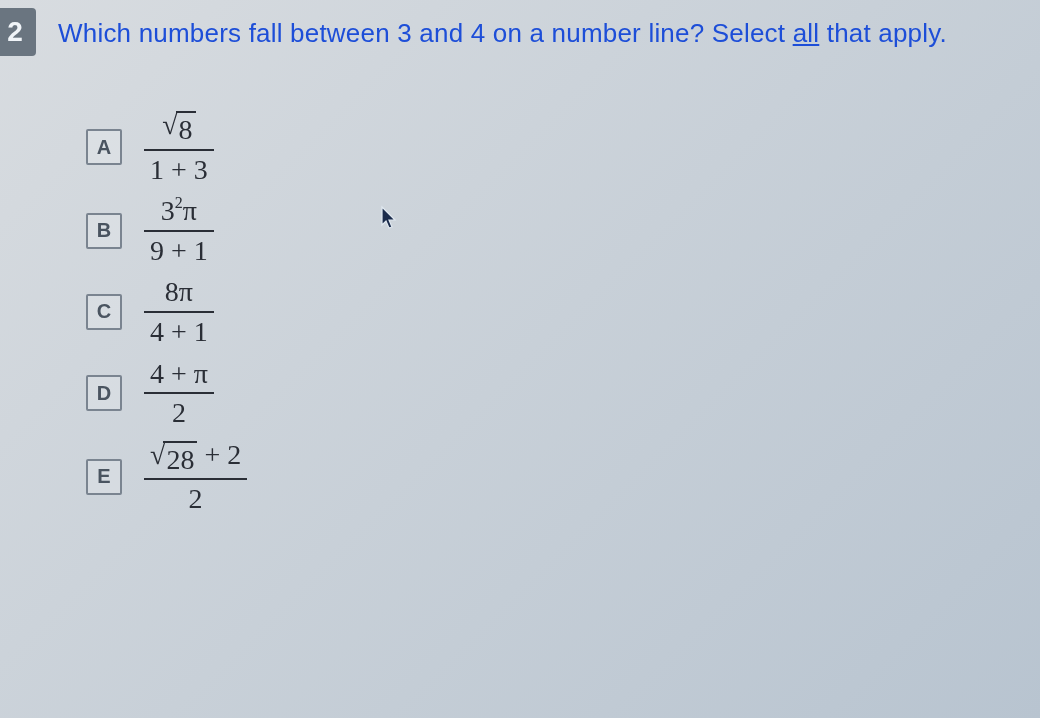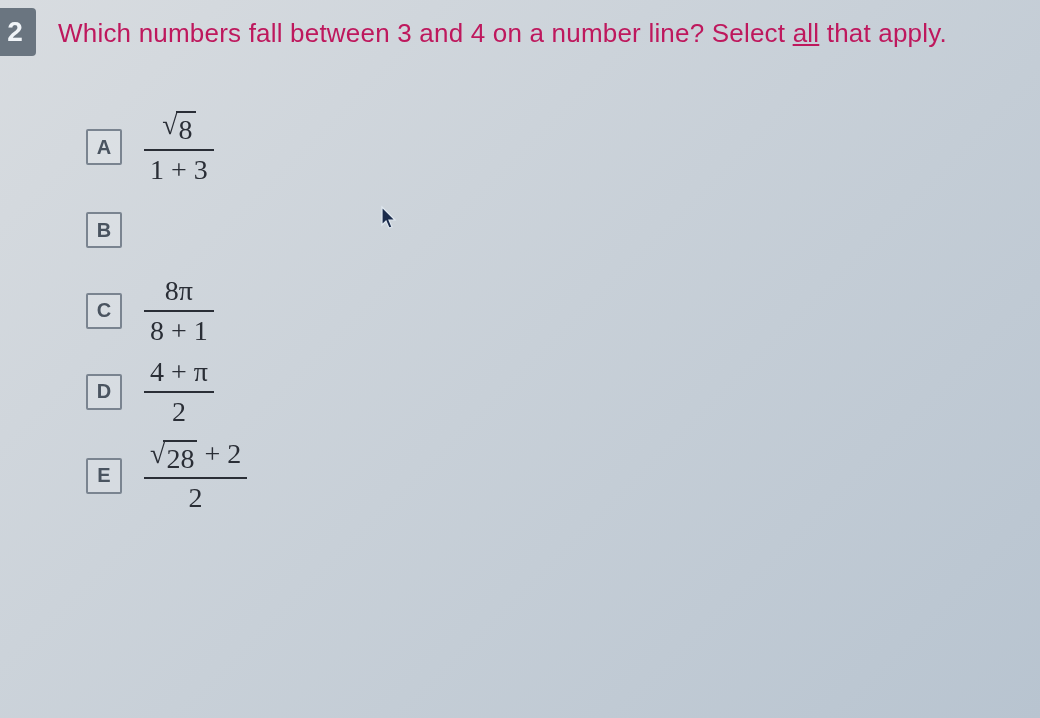--- a/index.html
+++ b/index.html
@@ -23,21 +23,21 @@
       font-weight: 600;
       padding: 8px 12px 8px 6px;
       border-top-right-radius: 4px;
       border-bottom-right-radius: 4px;
       min-width: 36px;
       text-align: center;
     }
     .question {
       padding: 10px 14px 0 22px;
       font-size: 26px;
-      color: #be185d;
+      color: #1d4ed8;
       font-weight: 500;
       letter-spacing: 0.2px;
     }
     .underline { text-decoration: underline; }
     .options {
       margin-top: 52px;
       margin-left: 86px;
       display: flex;
       flex-direction: column;
       gap: 8px;
@@ -108,28 +108,35 @@
             <span class="radicand">8</span>
           </span>
       </div>
       <div class="bar"></div>
       <div class="den">1 + 3</div>
     </div>
   </div>
 
   <div class="opt">
     <div class="letter">B</div>
+    <div class="frac">
+      <div class="num">
+        <span>3</span><span class="sup">2</span><span>π</span>
+      </div>
+      <div class="bar"></div>
+      <div class="den">9 + 1</div>
+    </div>
   </div>
 
   <div class="opt">
     <div class="letter">C</div>
     <div class="frac">
       <div class="num">8π</div>
       <div class="bar"></div>
-      <div class="den">8 + 1</div>
+      <div class="den">4 + 1</div>
     </div>
   </div>
 
   <div class="opt">
     <div class="letter">D</div>
     <div class="frac">
       <div class="num">4 + π</div>
       <div class="bar"></div>
       <div class="den">2</div>
     </div>

